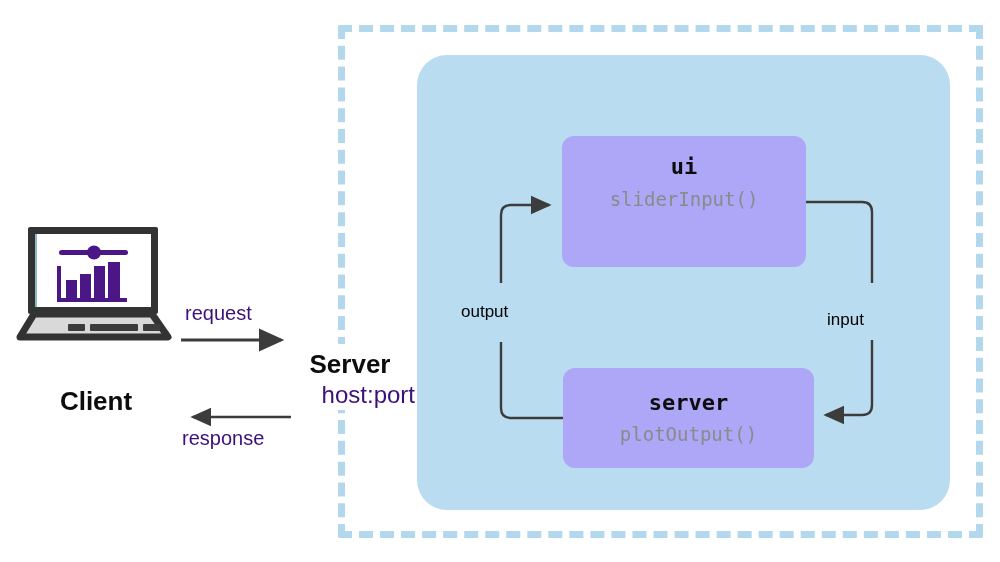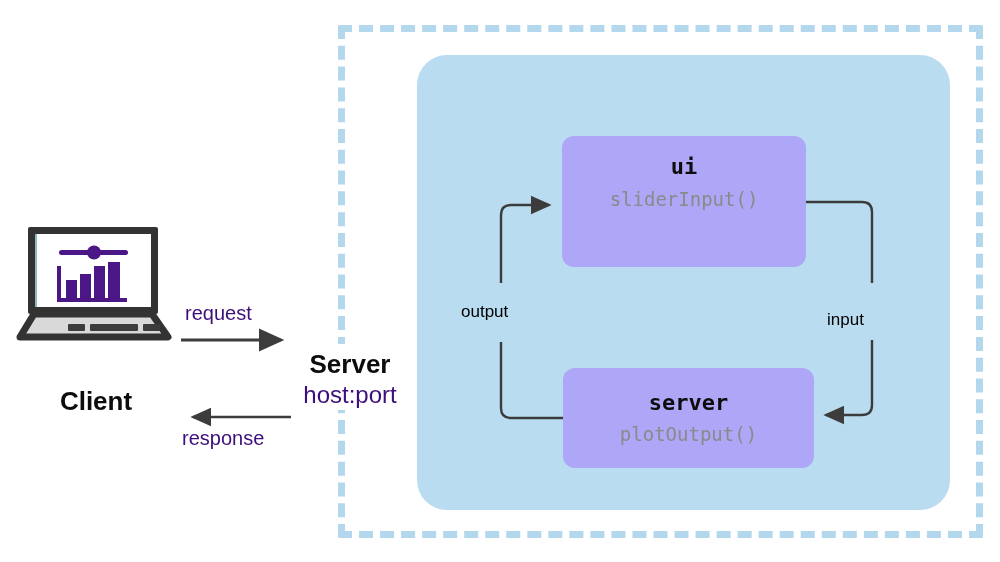--- a/index.html
+++ b/index.html
@@ -136,21 +136,21 @@
     font-size: 26px;
     font-weight: bold;
     color: #0d0d0d;
     white-space: nowrap;
   }
   .hostport-label {
     position: absolute;
     left: 285px;
     top: 381px;
     width: 130px;
-    text-align: center;
+    text-align: right;
     font-size: 24px;
     color: #3d0f7a;
     white-space: nowrap;
   }
   .req-label {
     position: absolute;
     left: 185px;
     top: 302px;
     font-size: 20px;
     color: #3d0f7a;

